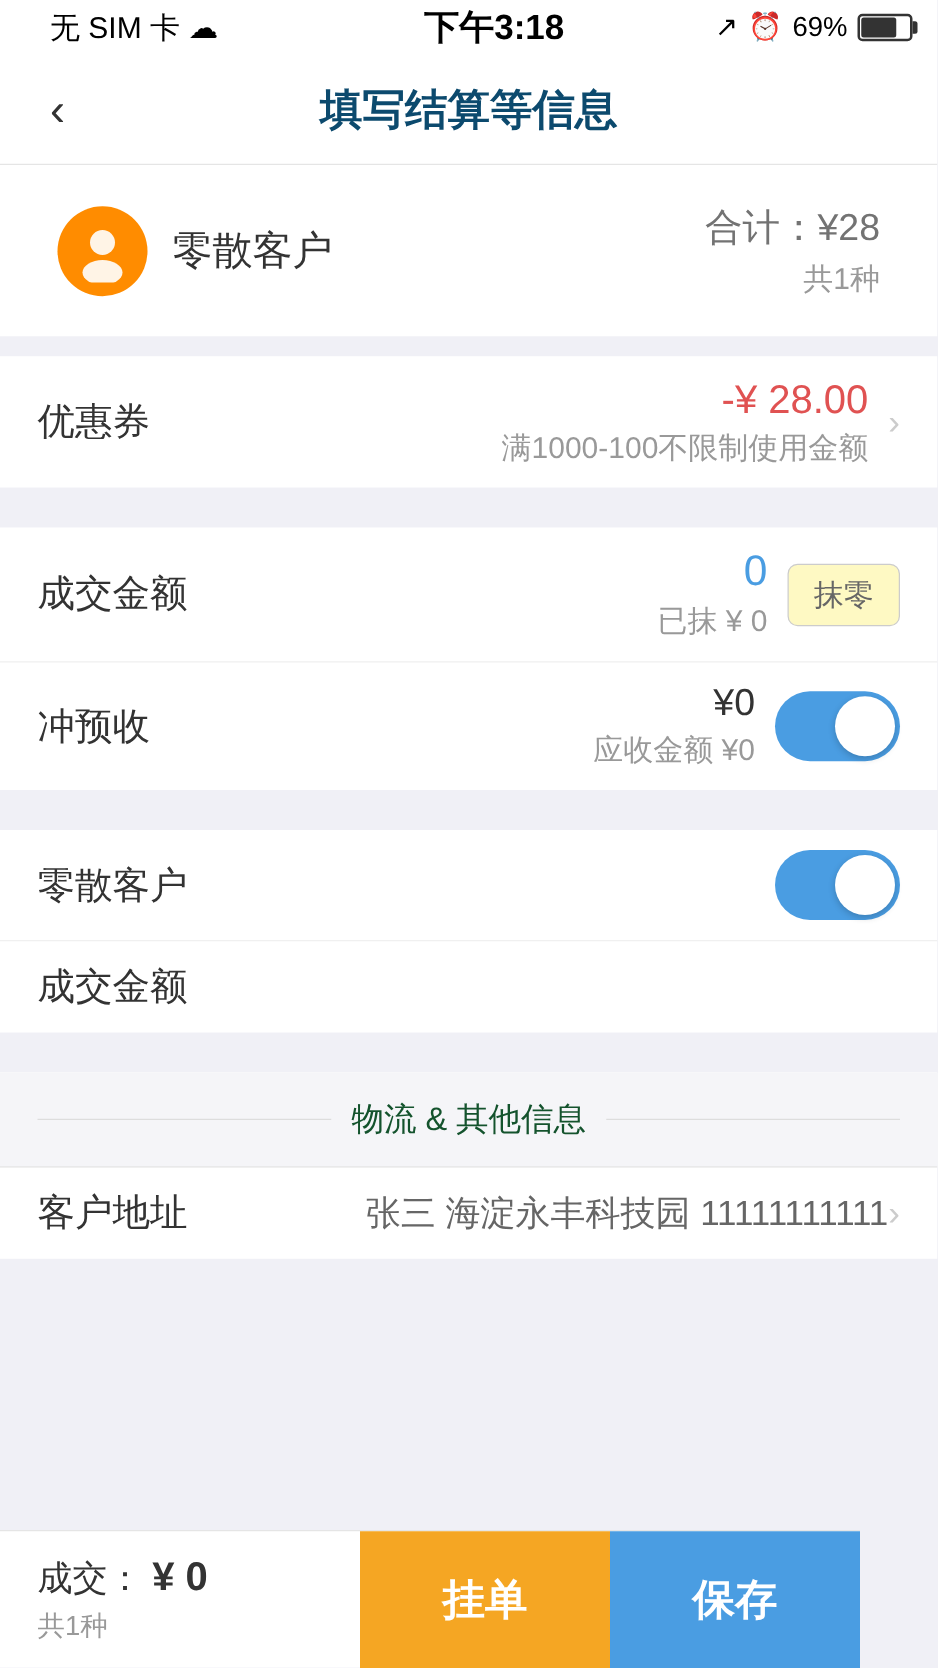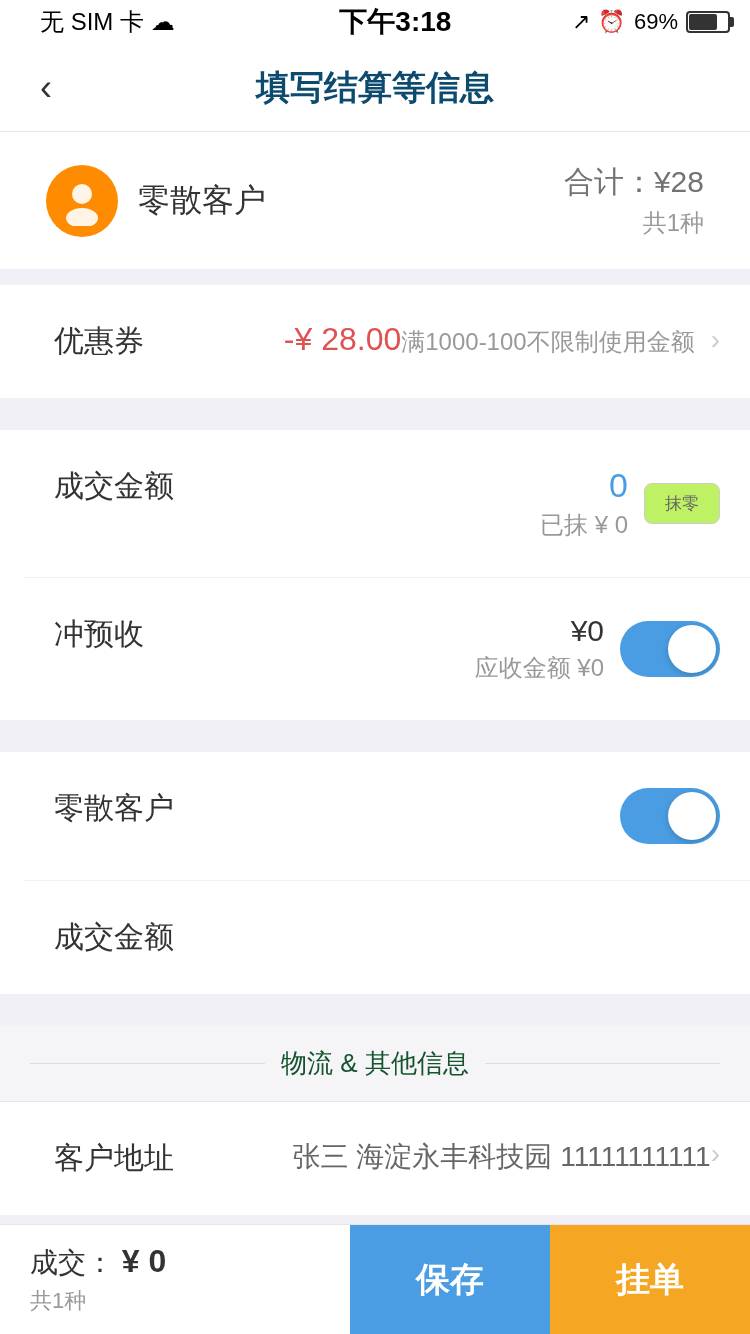--- a/index.html
+++ b/index.html
@@ -108,26 +108,25 @@
     }
 
     
     .section {
       background: #fff;
       margin-bottom: 16px;
     }
 
     
     .row {
-      padding: 36px 30px;
-      display: flex;
-      align-items: flex-start;
+      padding: 16px 30px;
+      display: flex;
+      align-items: center;
       justify-content: space-between;
       border-bottom: 1px solid #f0f0f0;
-      margin-left: 24px;
     }
     .row:last-child { border-bottom: none; }
 
     .row-label {
       font-size: 30px;
       color: #333;
     }
     .row-right {
       display: flex;
       align-items: center;
@@ -158,23 +157,23 @@
     .chevron {
       font-size: 28px;
       color: #ccc;
     }
 
     
     .round-zero-btn {
       border: 1px solid #ccc;
       border-radius: 8px;
       padding: 8px 20px;
-      font-size: 17px;
+      font-size: 24px;
       color: #666;
-      background: #bef264;
+      background: #fef9c3;
       cursor: pointer;
     }
 
     
     .toggle {
       width: 100px;
       height: 56px;
       border-radius: 28px;
       background: #4a9de2;
       position: relative;
@@ -232,21 +231,21 @@
       color: #666;
       flex: 1;
       text-align: right;
     }
 
     
     .bottom-bar {
       position: fixed;
       bottom: 0;
       left: 0;
-      width: 750px;
+      width: 688px;
       height: 110px;
       background: #fff;
       display: flex;
       align-items: center;
       border-top: 1px solid #e5e5e5;
     }
     .bottom-info {
       flex: 1;
       padding: 0 30px;
     }
@@ -280,21 +279,21 @@
     .btn-save { background: #4a9de2; }
 
     .row-col {
       display: flex;
       flex-direction: column;
       align-items: flex-end;
     }
 
     .coupon-row {
       display: flex;
-      flex-direction: row;
+      flex-direction: column;
       align-items: flex-end;
     }
 
     .due-date-row {
       display: flex;
       align-items: center;
       gap: 24px;
     }
   </style>
 </head>
@@ -416,15 +415,15 @@
 </div>
 
 <div class="bottom-bar">
   <div class="bottom-info">
     <div class="bottom-deal">
       <span>成交：</span>
       <span class="bottom-deal-amount">¥ 0</span>
     </div>
     <div class="bottom-count">共1种</div>
   </div>
+  <div class="bottom-btn btn-hold">挂单</div>
   <div class="bottom-btn btn-save">保存</div>
-  <div class="bottom-btn btn-hold">挂单</div>
 </div>
 
 </body></html>

